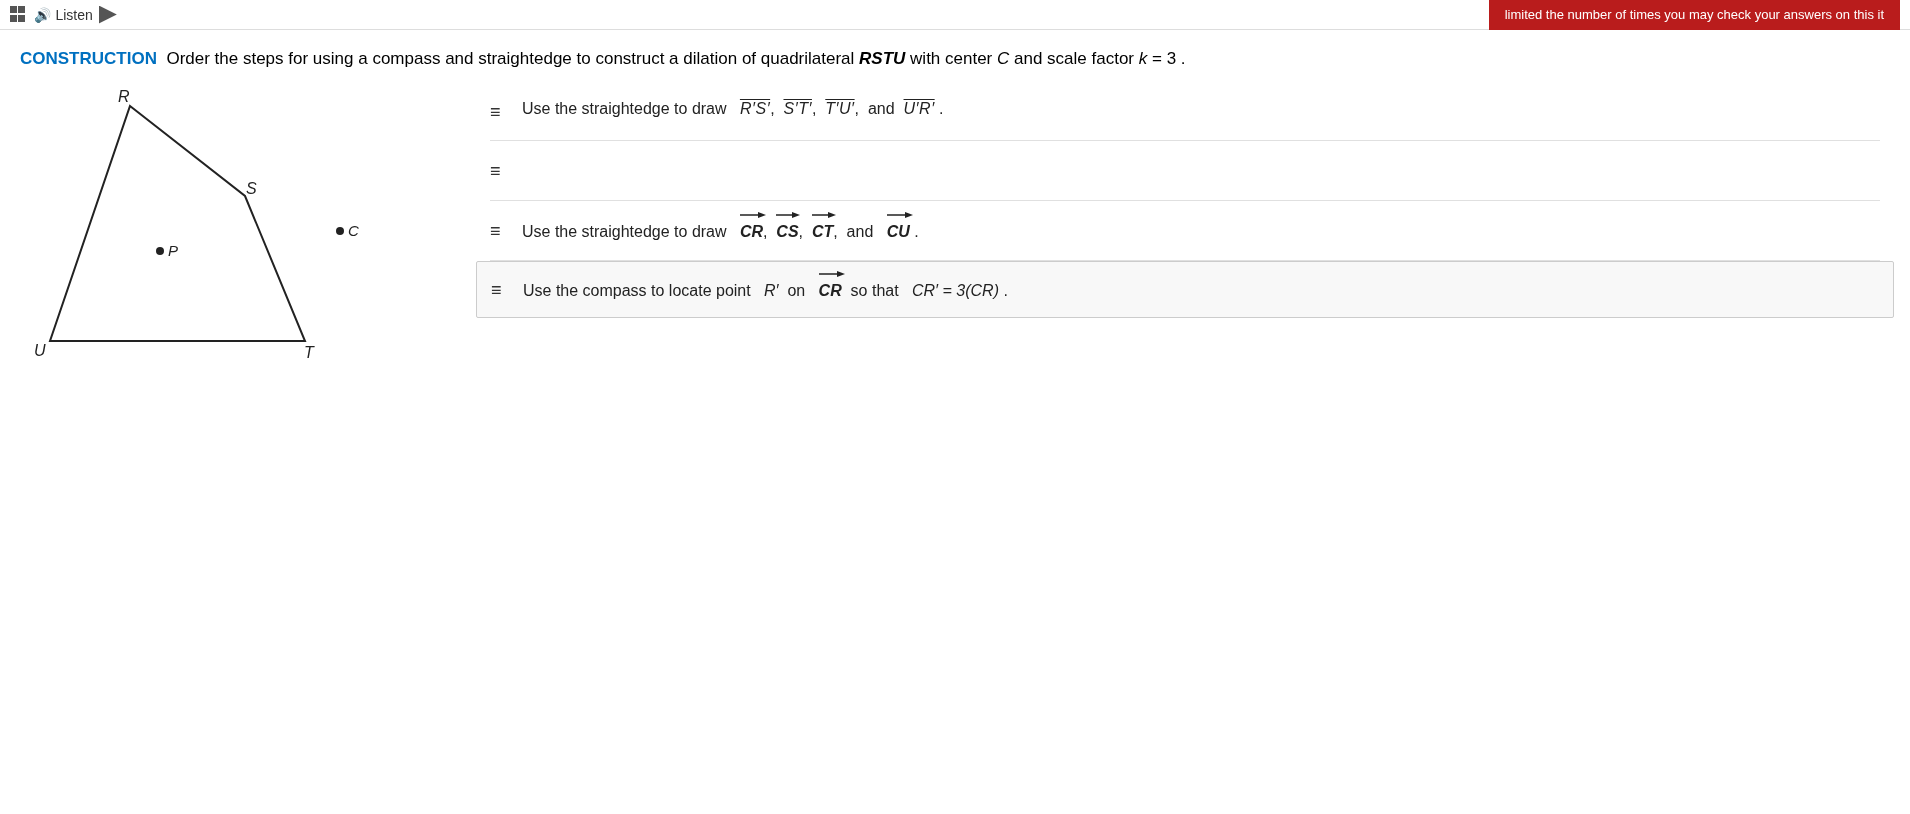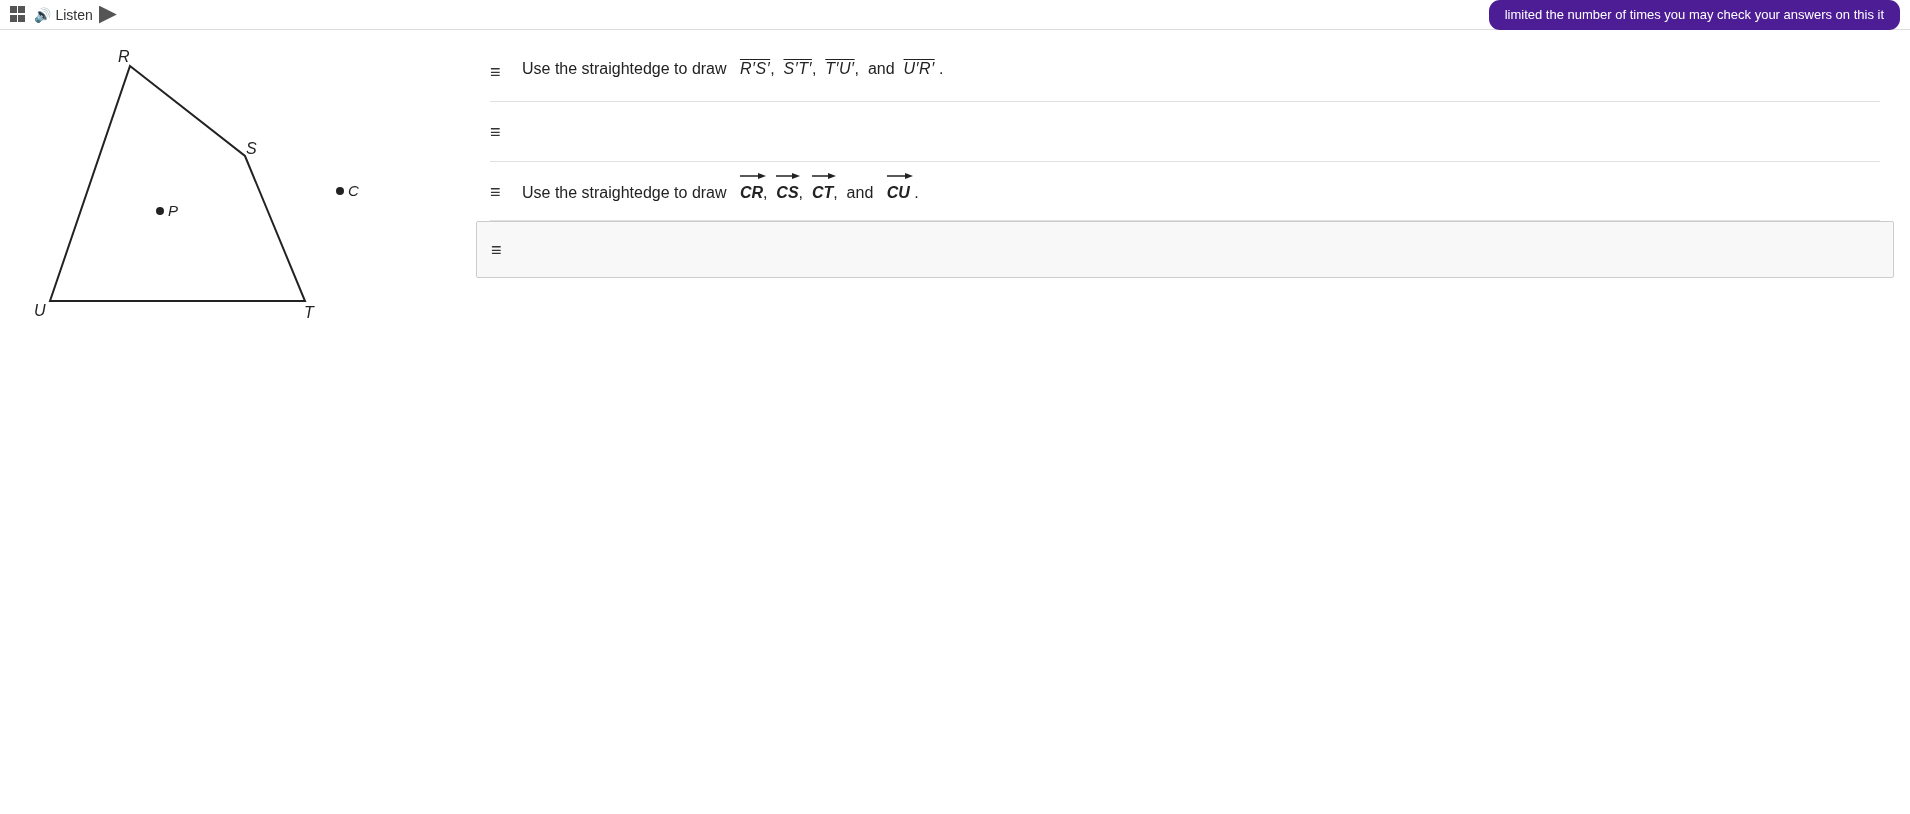--- a/index.html
+++ b/index.html
@@ -59,28 +59,27 @@
 
     .play-btn {
       width: 18px;
       height: 18px;
       background: #555;
       clip-path: polygon(0 0, 100% 50%, 0 100%);
       display: inline-block;
     }
 
     .top-bar-right {
-      background: #4c1d95;
+      background: #b91c1c;
       color: #fff;
       font-size: 13px;
       padding: 2px 16px;
       height: 30px;
       display: flex;
       align-items: center;
-      border-radius: 11px;
     }
 
     .main-content {
       padding: 16px 30px 20px 20px;
     }
 
     .construction-header {
       font-size: 17px;
       margin-bottom: 14px;
       line-height: 1.5;
@@ -192,20 +191,26 @@
     </button>
     <div class="play-btn"></div>
   </div>
   <div class="top-bar-right">
     <span>limited the number of times you may check your answers on this it</span>
   </div>
 </div>
 
 <div class="main-content">
 
+  <div class="construction-header">
+    <span class="construction-label">CONSTRUCTION</span>
+    <span>
+      &nbsp;Order the steps for using a compass and straightedge to construct a dilation of quadrilateral <span class="math-bold-italic">RSTU</span> with center <span class="math-italic">C</span> and scale factor <span class="math-italic">k</span> = 3 .
+    </span>
+  </div>
 
   <div class="diagram-area">
 
     <div class="svg-diagram">
       <svg width="380" height="310" viewBox="0 0 380 310">
 
         <polygon points="100,20 215,110 275,255 20,255" fill="none" stroke="#222" stroke-width="2"></polygon>
 
         <text x="88" y="16" font-size="16" font-style="italic" fill="#222">R</text>
         <text x="216" y="108" font-size="16" font-style="italic" fill="#222">S</text>
@@ -272,17 +277,31 @@
               <line x1="0" y1="10" x2="22" y2="10" stroke="#222" stroke-width="1.5"></line>
               <polygon points="18,7 26,10 18,13" fill="#222"></polygon>
             </svg>
             CU
           </span>&nbsp;.
         </span>
       </div>
 
       <div class="step-row highlighted-row">
         <span class="step-icon">≡</span>
+        <span class="step-text">
+          Use the compass to locate point &nbsp;
+          <span class="math-italic">R′</span>&nbsp;
+          on &nbsp;
+          <span class="ray-span">
+            <svg width="28" height="14" viewBox="0 0 28 14" style="position:absolute;top:-2px;left:0;">
+              <line x1="0" y1="10" x2="22" y2="10" stroke="#222" stroke-width="1.5"></line>
+              <polygon points="18,7 26,10 18,13" fill="#222"></polygon>
+            </svg>
+            CR
+          </span>&nbsp;
+          so that &nbsp;
+          <span class="math-italic">CR′ = 3(CR)</span>&nbsp;.
+        </span>
       </div>
 
     </div>
   </div>
 </div>
 
 </body></html>

